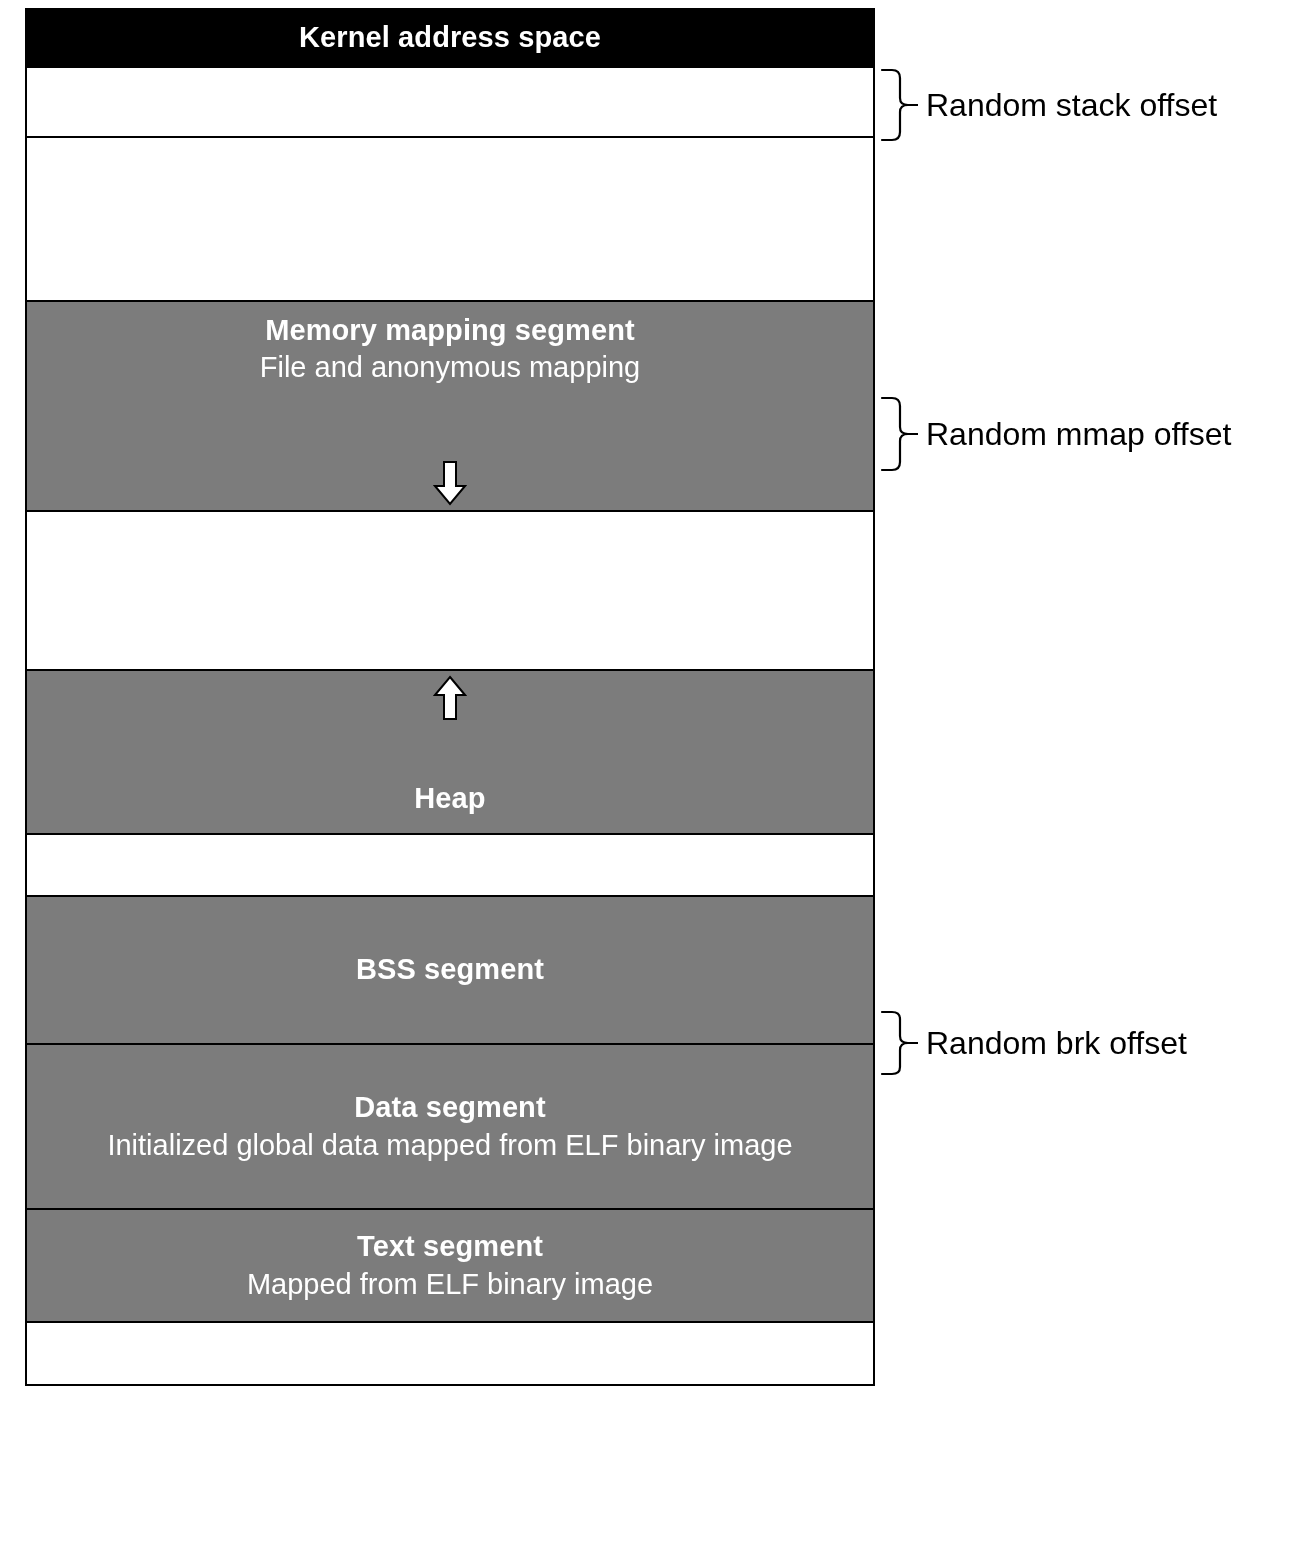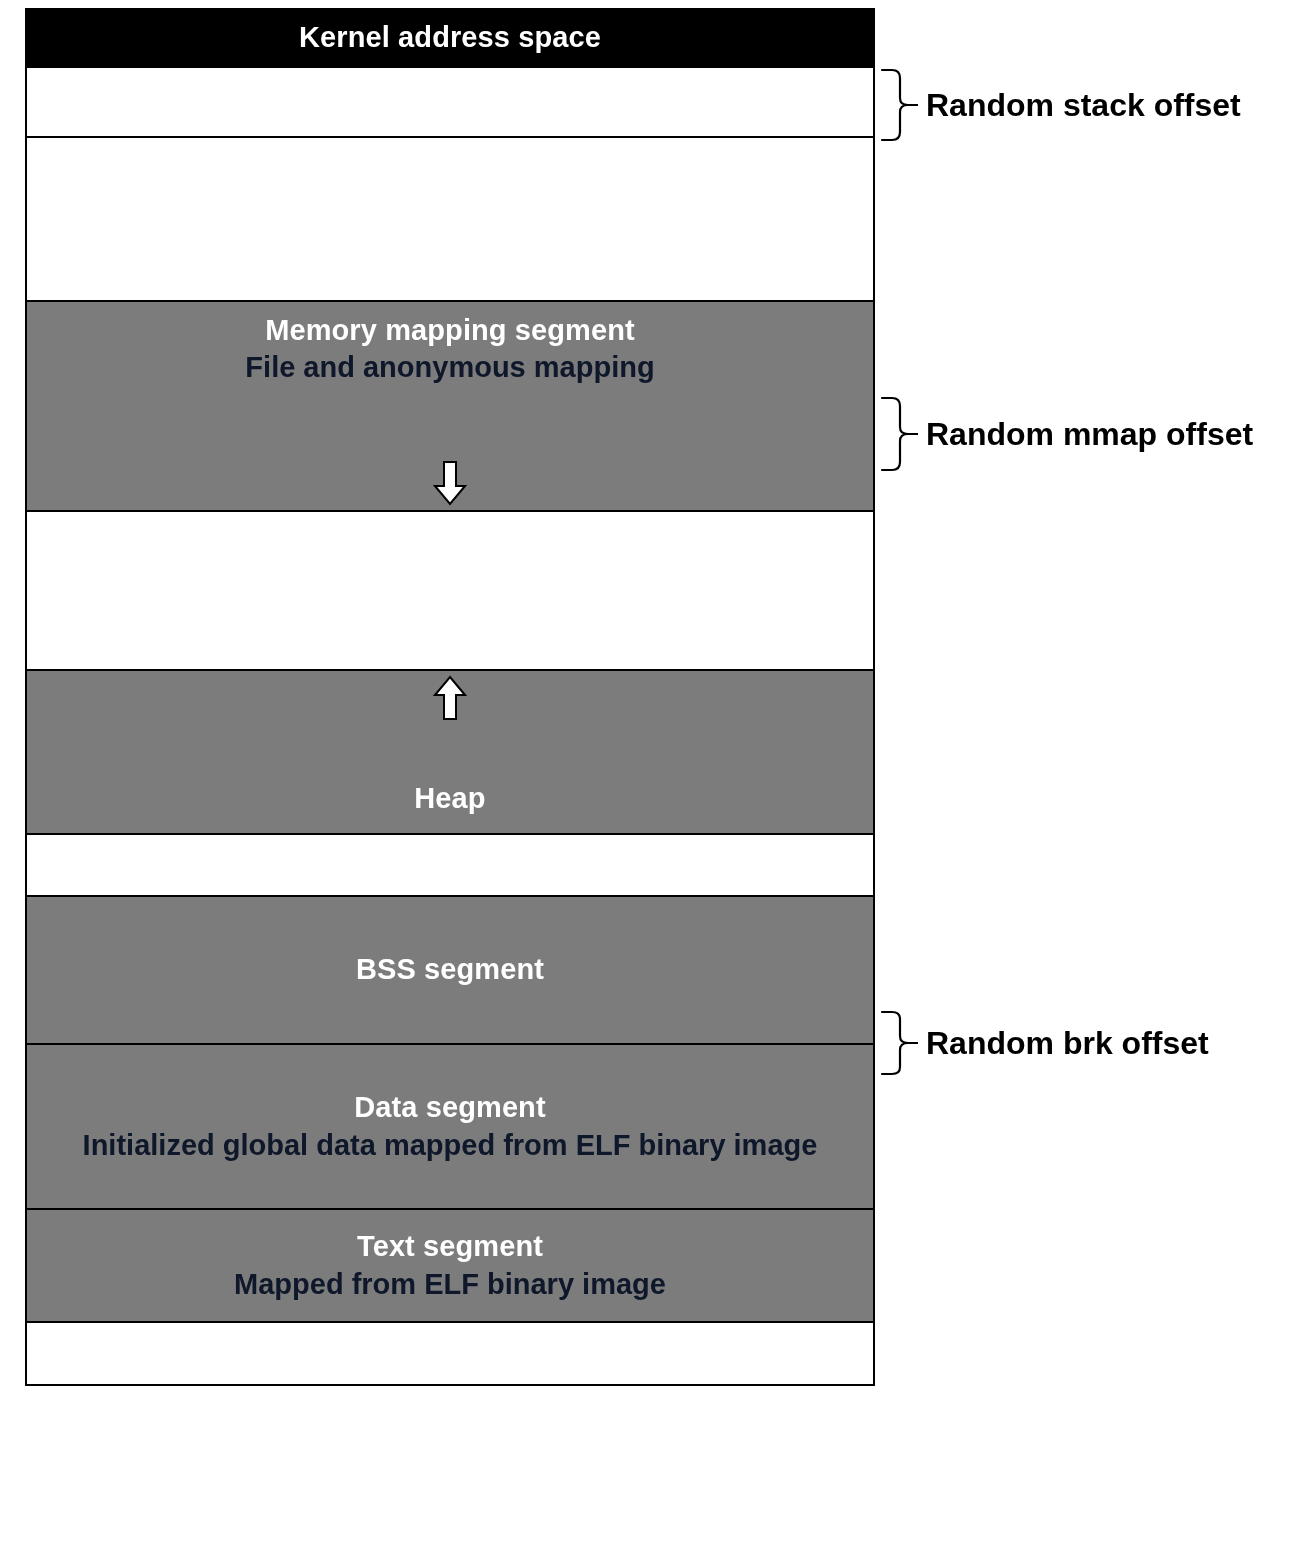--- a/index.html
+++ b/index.html
@@ -56,22 +56,22 @@
   }
 
   .band-title {
     color: #ffffff;
     font-weight: bold;
     font-size: 29px;
     line-height: 1.28;
     letter-spacing: 0.1px;
   }
   .band-sub {
-    color: #0f172a;
-    font-weight: bold;
+    color: #ffffff;
+    font-weight: normal;
     font-size: 29px;
     line-height: 1.28;
     width: 94%;
   }
 
   
   .band .text-block {
     display: flex;
     flex-direction: column;
     align-items: center;
@@ -106,21 +106,20 @@
     width: 40px;
     flex: 0 0 40px;
   }
   .brace-wrap svg { display: block; }
   .ann-label {
     font-size: 32px;
     color: #000000;
     white-space: nowrap;
     margin-left: 8px;
     line-height: 1;
-    font-weight: bold;
   }
 </style>
 </head>
 <body>
 
 <div id="diagram">
 
   <div class="column">
 
     <div class="band kernel" style="height:60px">

